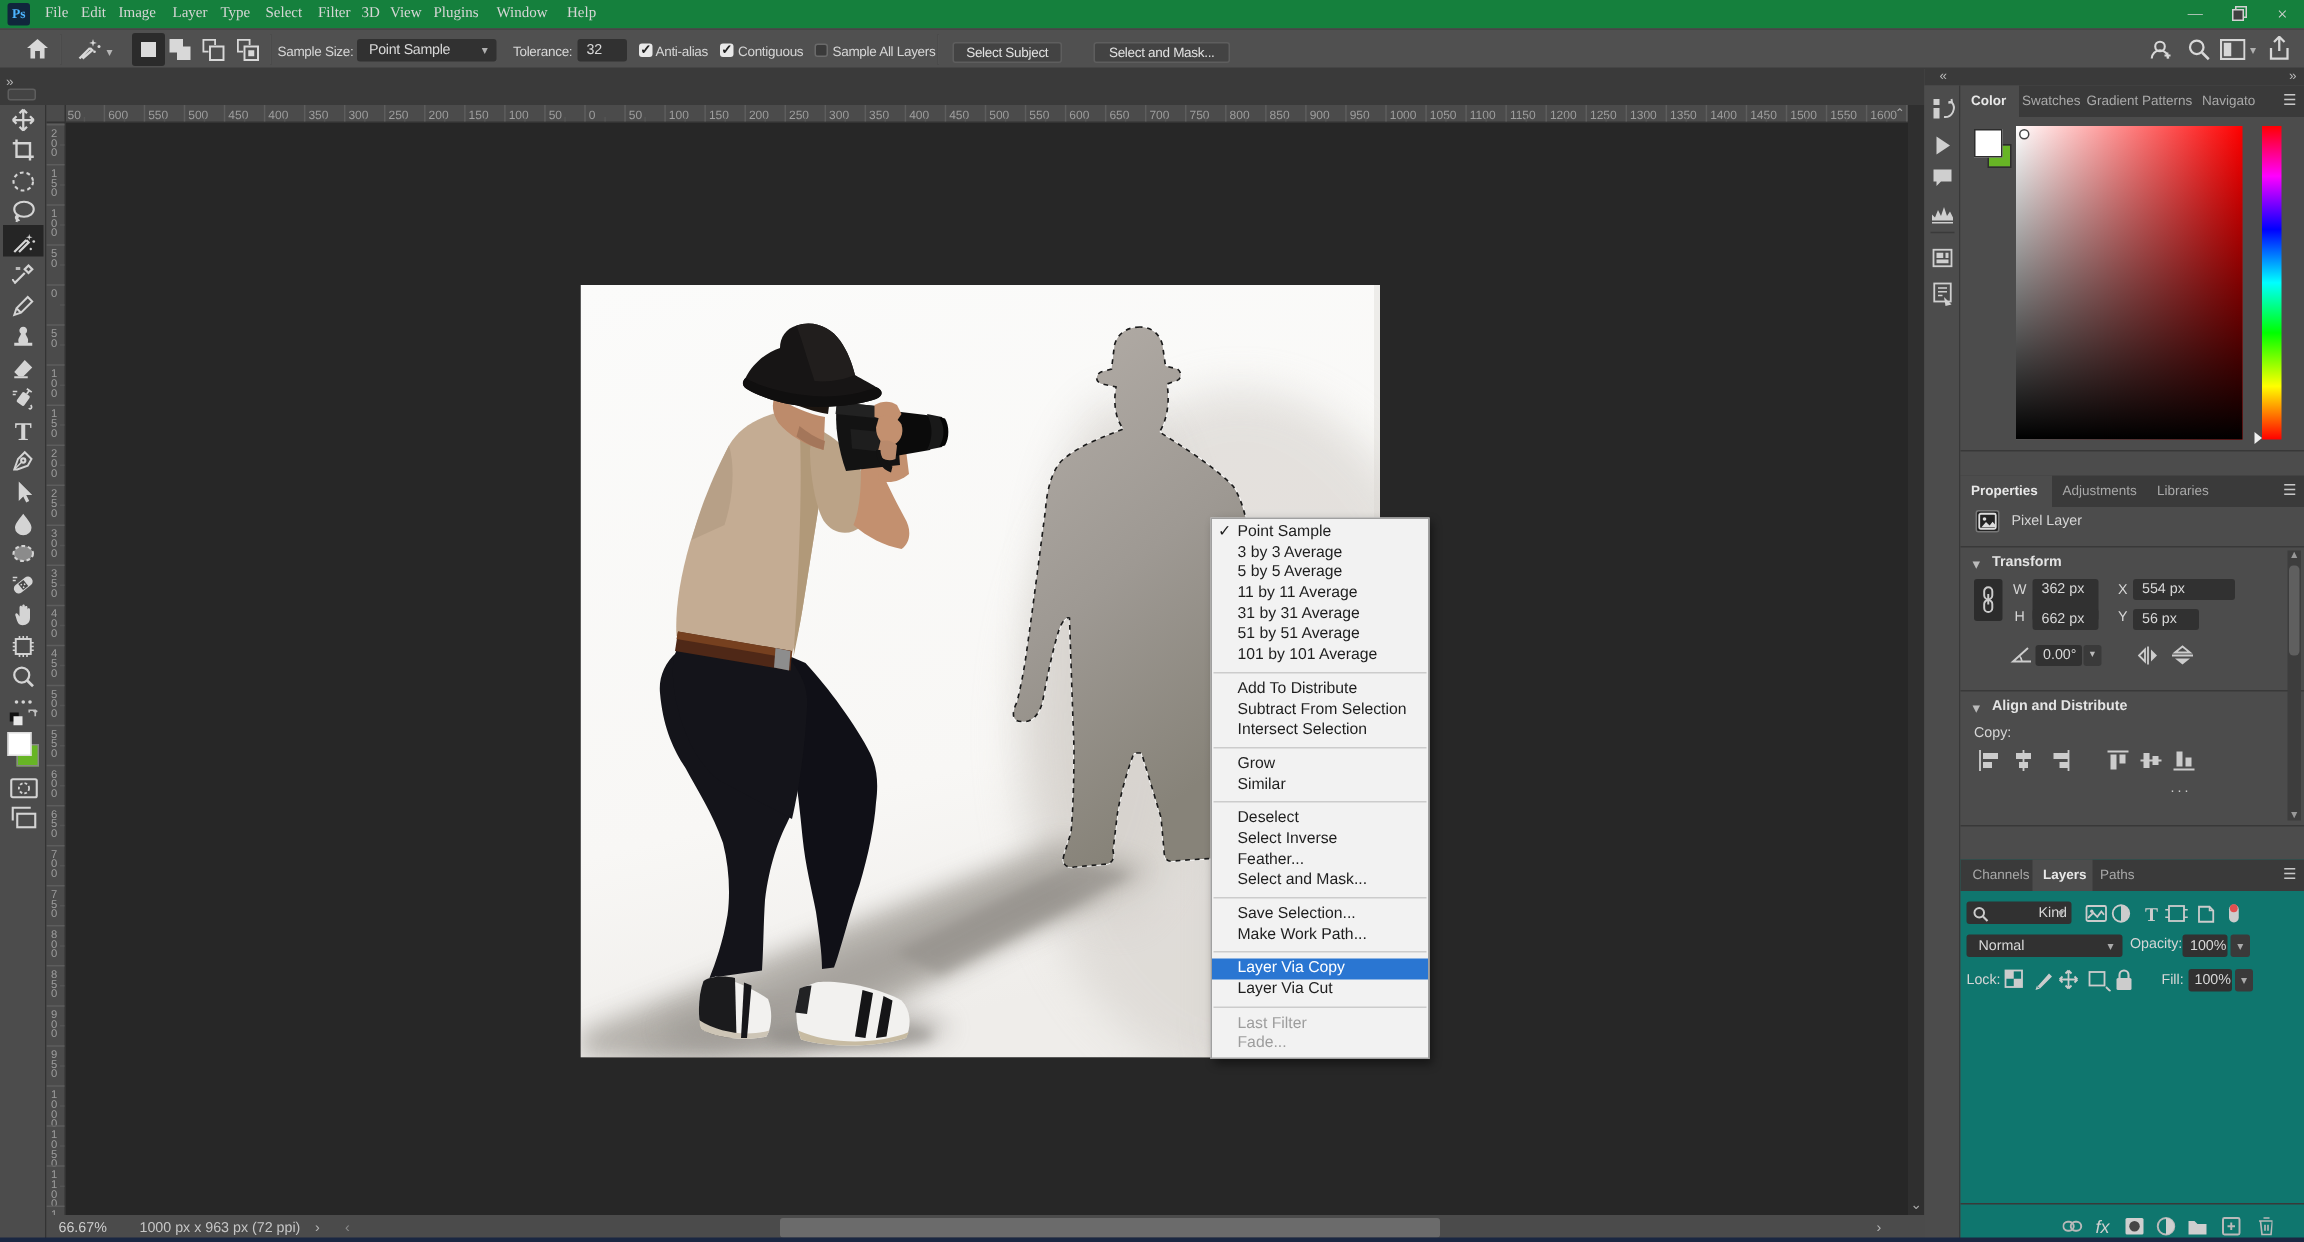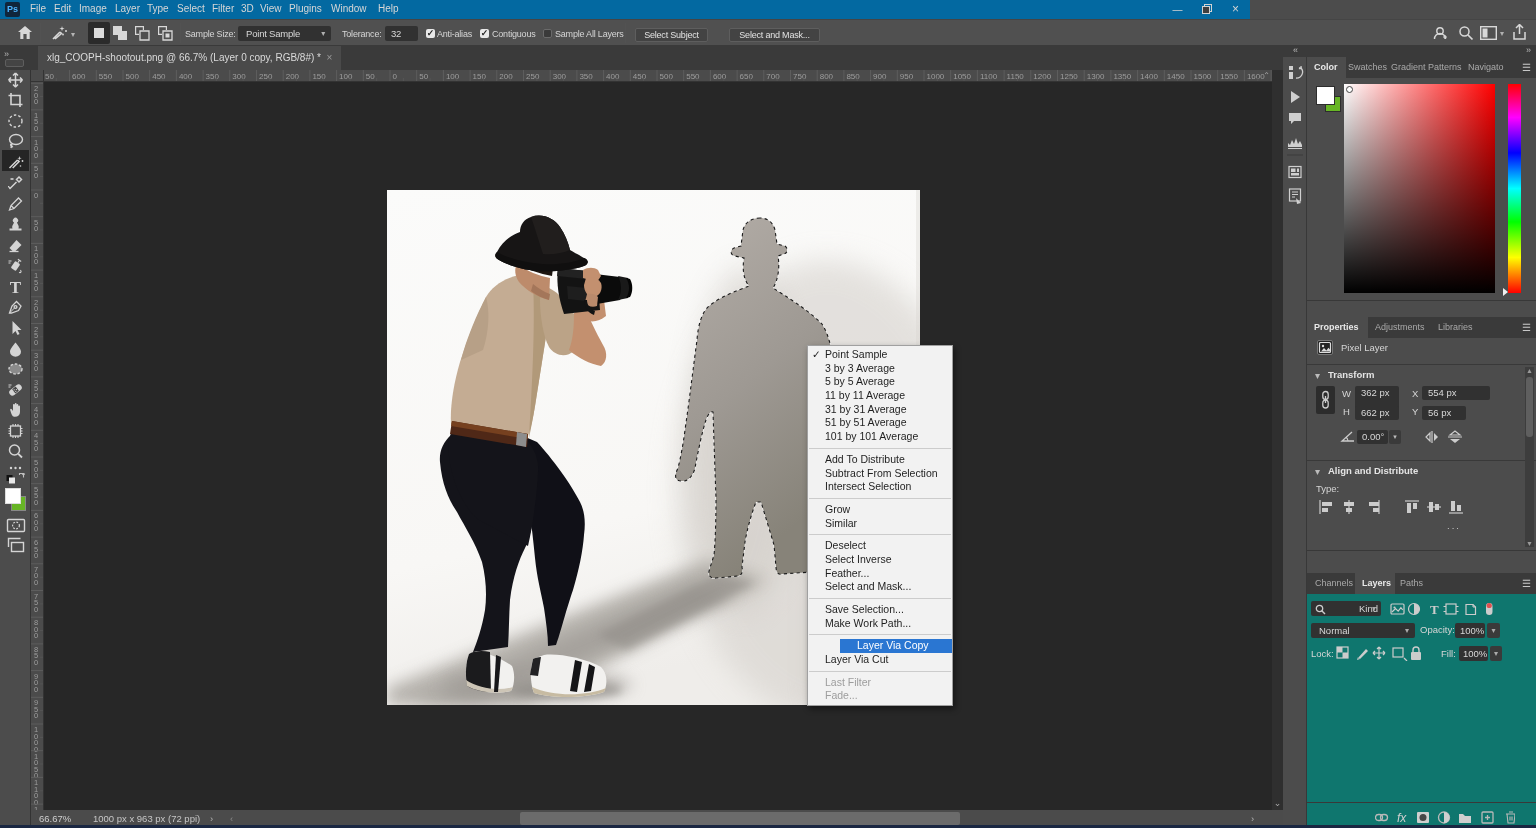--- a/index.html
+++ b/index.html
@@ -2,21 +2,21 @@
 <html><head>
 <meta charset="utf-8">
 <style>
   * { margin:0; padding:0; box-sizing:border-box; }
   html,body { width:1536px; height:828px; overflow:hidden; background:#262626; }
   body { font-family:"Liberation Sans", sans-serif; -webkit-font-smoothing:antialiased; }
   .abs { position:absolute; }
   #app { position:relative; width:1536px; height:828px; background:#4c4c4c; }
 
   
-  #menubar { left:0; top:0; width:1250px; height:19px; background:#0369a1; color:#d6d6d6; font-size:10px; }
+  #menubar { left:0; top:0; width:1536px; height:19px; background:#15803d; color:#d6d6d6; font-size:10px;font-family:Liberation Serif, serif; }
   #menubar .mi { position:absolute; top:3px; }
   #pslogo { position:absolute; left:5px; top:2px; width:15px; height:15px; background:#10263c; color:#4cb4ff; font-size:9px; font-weight:bold; text-align:center; line-height:15px; border-radius:2px; }
   .winbtn { position:absolute; top:0; width:29px; height:19px; color:#d3d3d3; font-size:10px; text-align:center; line-height:19px; }
 
   
   #optionsbar { left:0; top:19px; width:1536px; height:27px; background:#505050; border-top:1px solid #454545; border-bottom:1px solid #3a3a3a; color:#d6d6d6; font-size:9px; letter-spacing:-0.2px; }
   .optsep { position:absolute; top:3px; height:20px; width:1px; background:#383838; border-right:1px solid #525252; }
   .field { position:absolute; background:#313131; border-radius:2px; color:#d8d8d8; font-size:9.5px;padding-left:30px; }
   .obtn { position:absolute; top:8px; height:14px; background:#434343; border:1px solid #5e5e5e; border-radius:2px; color:#e2e2e2; text-align:center; font-size:9px; line-height:13px; }
   .cb { position:absolute; width:9px; height:9px; top:9px; border-radius:2px; }
@@ -40,21 +40,21 @@
   
   #rightpane { left:1283px; top:46px; width:253px; height:782px; background:#4c4c4c; }
   .ptabs { position:absolute; height:21px; background:#3a3a3a; width:100%; }
   .ptxt { position:absolute; top:0; height:21px; font-size:9px; line-height:21px; color:#a9a9a9; white-space:nowrap; }
   .ptxt.on { color:#e8e8e8; font-weight:bold; }
   .hamb { position:absolute; right:5px; color:#c8c8c8; font-size:10px; top:0; line-height:21px;}
 
   
   #ctxmenu { left:807px; top:345px; width:146px; background:#f2f2f2; border:1px solid #a0a0a0; box-shadow:2px 3px 6px rgba(0,0,0,0.45); font-size:10.5px; color:#1e1e1e; padding:2px 0; }
   .mitem { height:13.7px; line-height:13.7px; padding-left:17px; white-space:nowrap; }
-  .mitem.hl { background:#2a76d2; color:#fff;margin-left:32px; }
+  .mitem.hl { background:#2a76d2; color:#fff; }
   .mitem.dis { color:#9d9d9d; }
   .msep { height:1px; background:#cccccc; margin:4px 1px; }
 </style>
 </head>
 <body>
 <div id="app">
   <div id="menubar" class="abs">
     <div id="pslogo">Ps</div>
     <span class="mi" style="left:30px">File</span>
     <span class="mi" style="left:54px">Edit</span>
@@ -257,21 +257,20 @@
     <svg style="position:absolute;left:4px;top:472px" width="24" height="36" viewBox="0 0 24 36" fill="none" stroke="#d4d4d4">
       <rect x="3.5" y="1.5" width="17" height="12" rx="1" stroke-width="1.4"></rect>
         <circle cx="12" cy="7.5" r="3.4" stroke-dasharray="1.8 1.4" stroke-width="1.2"></circle>
       <rect x="7.5" y="24.5" width="12" height="9" stroke-width="1.4"></rect>
         <path d="M4.5 29 v-8.5 h12" stroke-width="1.4"></path>
     </svg>
   </div>
   <div id="tabstrip" class="abs">
       <span style="position:absolute;left:4px;top:3px;color:#b5b5b5;font-size:9px">»</span>
       <div style="position:absolute;left:5px;top:13px;width:19px;height:8px;border:1px solid #5e5e5e;border-radius:2px;background:#444"></div>
-      <div id="doctab">xlg_COOPH-shootout.png @ 66.7% (Layer 0 copy, RGB/8#) * <span style="color:#9a9a9a">&nbsp;×</span></div>
     </div>
   <div id="rulcorner" class="abs"></div>
   <div id="rulerH" class="abs">
       <svg width="1228" height="12" viewBox="0 0 1228 12" style="position:absolute;left:0;top:0">
         <text x="1" y="9" font-size="8" fill="#9d9d9d" font-family="Liberation Sans">50</text>
         <line x1="12.3" y1="8" x2="12.3" y2="11" stroke="#555" stroke-width="1"></line>
         <line x1="25.6" y1="0" x2="25.6" y2="11" stroke="#5d5d5d" stroke-width="1"></line>
         <text x="28.1" y="9" font-size="8" fill="#9d9d9d" font-family="Liberation Sans">600</text>
         <line x1="39.0" y1="8" x2="39.0" y2="11" stroke="#555" stroke-width="1"></line>
         <line x1="52.3" y1="0" x2="52.3" y2="11" stroke="#5d5d5d" stroke-width="1"></line>
@@ -761,21 +760,21 @@
           <path d="M7 1 v12 M5 3 L1 7 L5 11 Z" fill="none" stroke="#ccc" stroke-width="1.2"></path>
           <path d="M9 3 L13 7 L9 11 Z" fill="#ccc"></path>
         </svg>
       <svg style="position:absolute;left:140px;top:113px" width="16" height="14" viewBox="0 0 16 14">
           <path d="M1 7 h14 M3 5 L8 1 L13 5 Z" fill="none" stroke="#ccc" stroke-width="1.2"></path>
           <path d="M3 9 L8 13 L13 9 Z" fill="#ccc"></path>
         </svg>
       <div style="position:absolute;left:0;top:143px;width:229px;height:1px;background:#393939"></div>
       <span style="position:absolute;left:8px;top:149px;color:#bbb;font-size:10px">▾</span>
       <span style="position:absolute;left:21px;top:148px;font-weight:bold;color:#e4e4e4">Align and Distribute</span>
-      <span style="position:absolute;left:9px;top:166px">Type:</span>
+      <span style="position:absolute;left:9px;top:166px">Copy:</span>
       <svg style="position:absolute;left:12px;top:183px" width="160" height="14" viewBox="0 0 160 14" fill="#ccc">
         <g>
             <path d="M1 0 v14" stroke="#ccc" stroke-width="1.2"></path>
             <rect x="3" y="2" width="10" height="4"></rect>
             <rect x="3" y="8" width="6" height="4"></rect>
           </g>
         <g transform="translate(24,0)">
             <path d="M6 0 v14" stroke="#ccc" stroke-width="1.2"></path>
             <rect x="1" y="2" width="10" height="4"></rect>
             <rect x="3" y="8" width="6" height="4"></rect>

